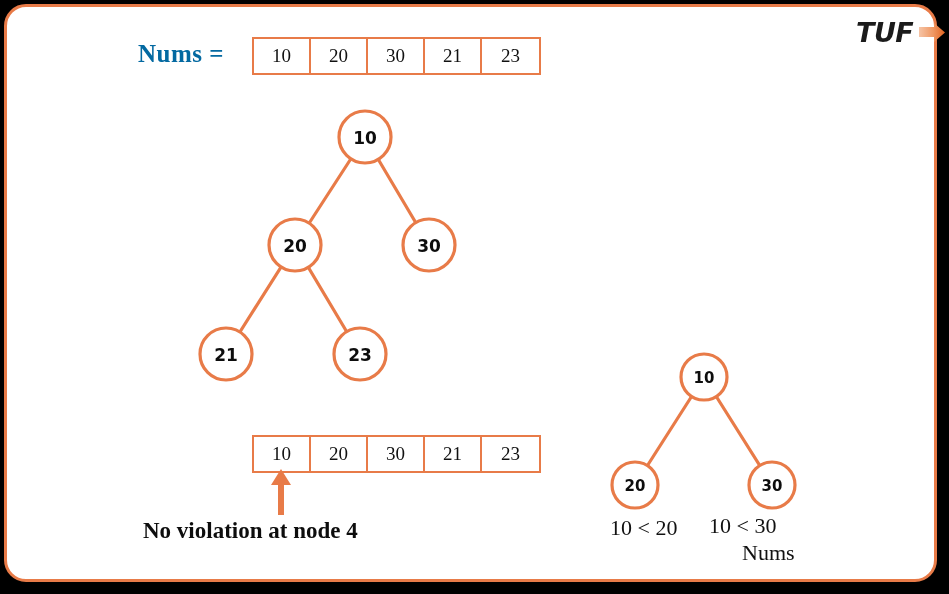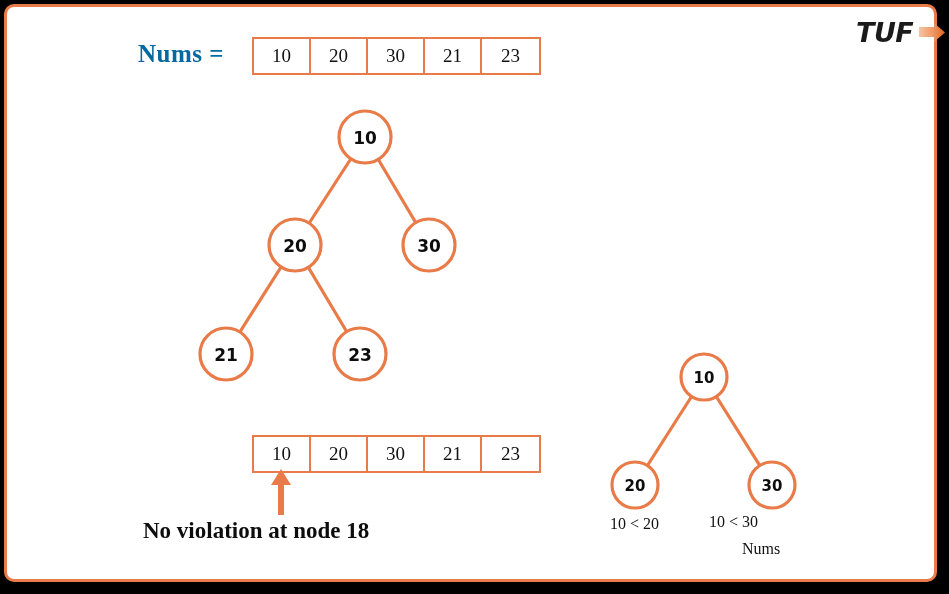--- a/index.html
+++ b/index.html
@@ -16,21 +16,21 @@
     font-family: "Liberation Serif", serif;
   }
   #frame {
     position: absolute;
     left: 4px;
     top: 4px;
     width: 933px;
     height: 578px;
     background: #ffffff;
     border: 3px solid #e87b48;
-    border-radius: 10px;
+    border-radius: 22px;
     box-sizing: border-box;
   }
   
   #logo {
     position: absolute;
     left: 849px;
     top: 11px;
     width: 92px;
     height: 30px;
   }
@@ -138,21 +138,21 @@
     font-size: 15px;
     font-weight: bold;
     fill: #0d0d0d;
     text-anchor: middle;
     dominant-baseline: central;
   }
   
   .note {
     position: absolute;
     font-family: "Liberation Serif", serif;
-    font-size: 16px;
+    font-size: 22px;
     color: #111111;
     white-space: nowrap;
   }
   #note-left  { left: 603px; top: 508px; }
   #note-right { left: 702px; top: 506px; }
   #note-valid { left: 735px; top: 533px; }
 </style>
 </head>
 <body>
 
@@ -210,21 +210,21 @@
       <div class="cell">20</div>
       <div class="cell">30</div>
       <div class="cell">21</div>
       <div class="cell">23</div>
     </div>
 
     <svg id="pointer-arrow" viewBox="0 0 32 46">
       <path d="M16,0 L26,16 L19,16 L19,46 L13,46 L13,16 L6,16 Z" fill="#e87b48"></path>
     </svg>
 
-    <div id="caption">No violation at node 18</div>
+    <div id="caption">No violation at node 4</div>
 
     <svg class="tree-svg" id="tree-sub" viewBox="560 330 389 200">
       <line class="edge-line" x1="697" y1="370" x2="628" y2="478"></line>
       <line class="edge-line" x1="697" y1="370" x2="765" y2="478"></line>
 
       <circle class="node-circle" cx="697" cy="370" r="23"></circle>
       <text class="node-label-sm" x="697" y="371">10</text>
 
       <circle class="node-circle" cx="628" cy="478" r="23"></circle>
       <text class="node-label-sm" x="628" y="479">20</text>

